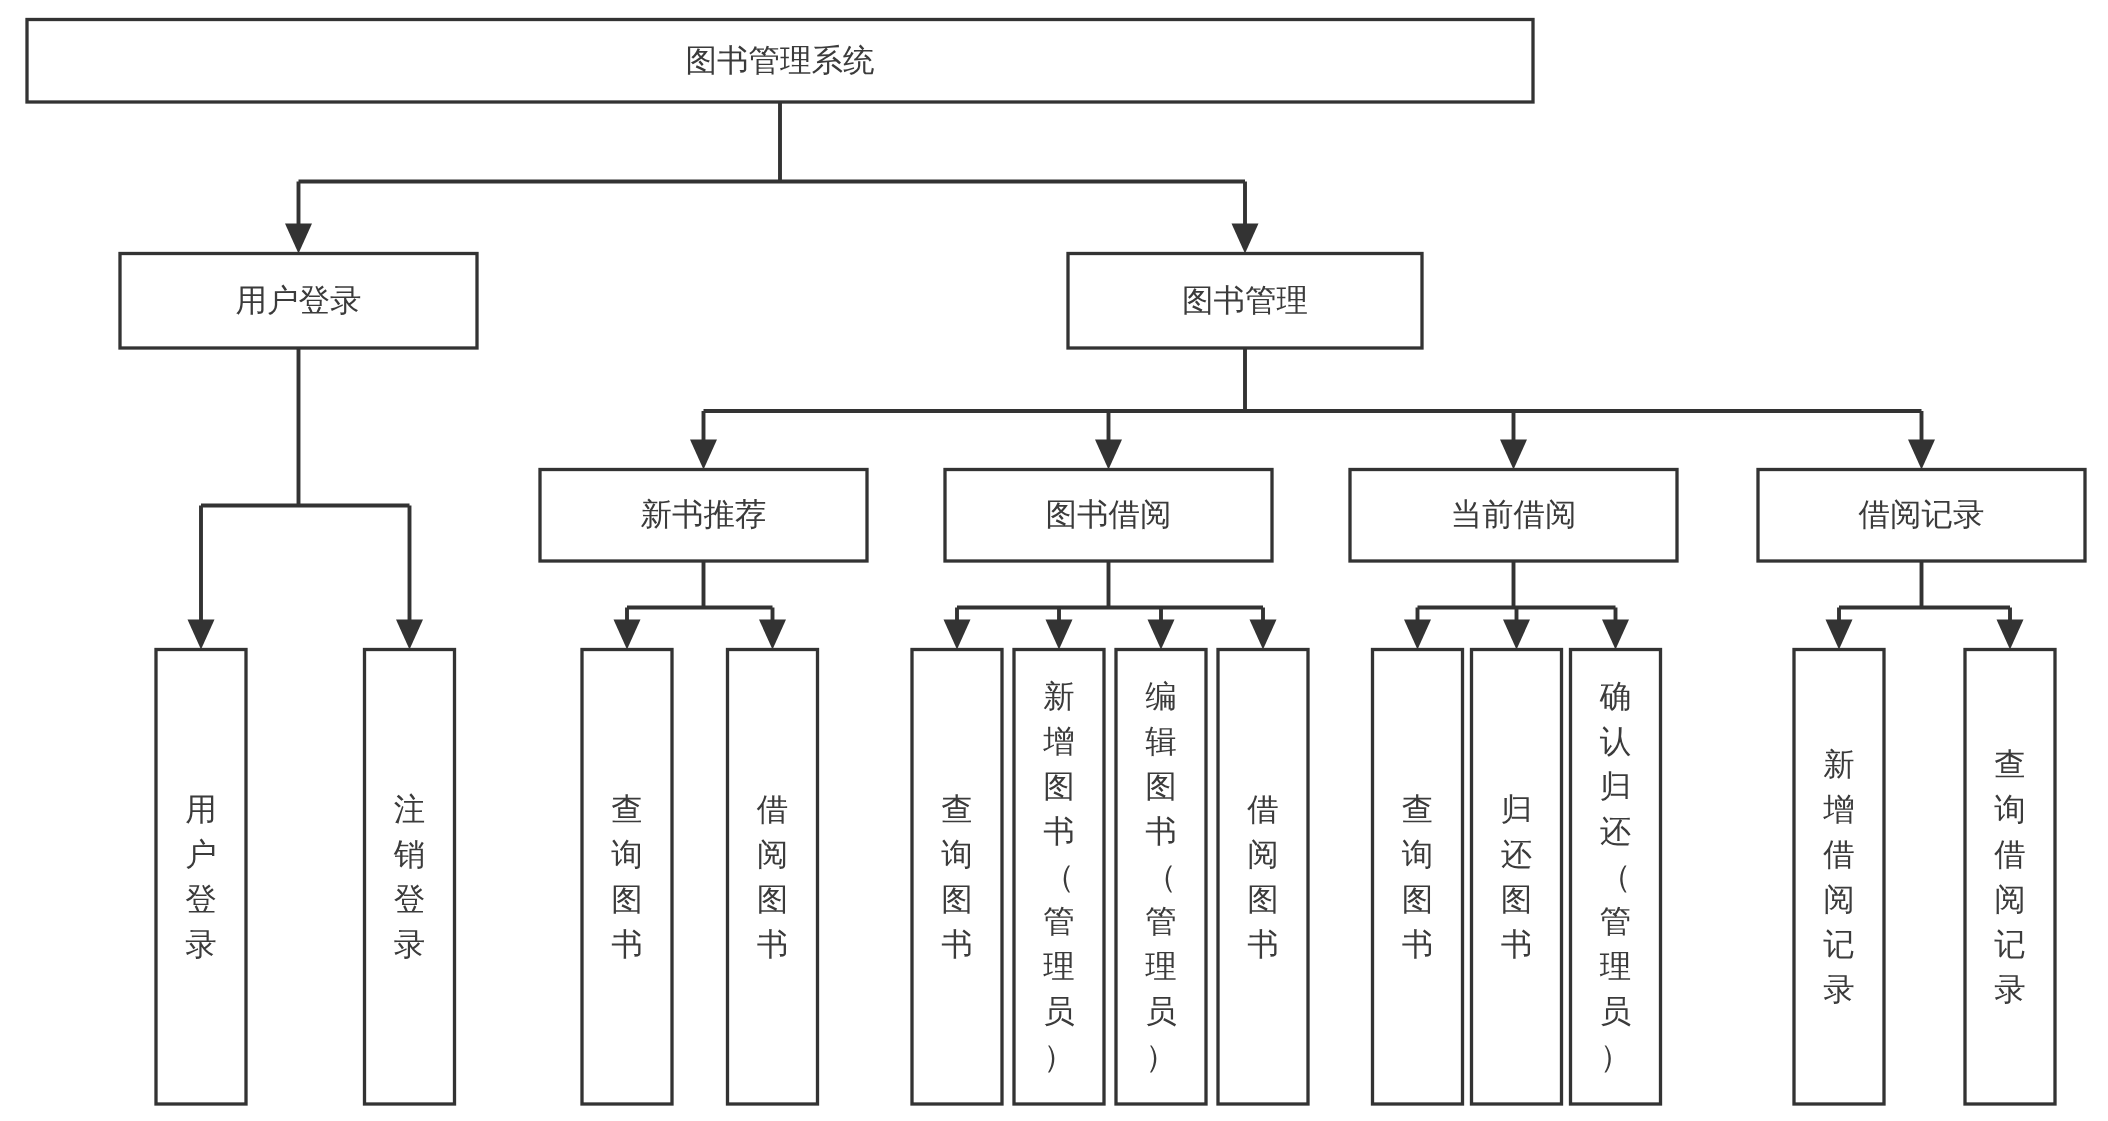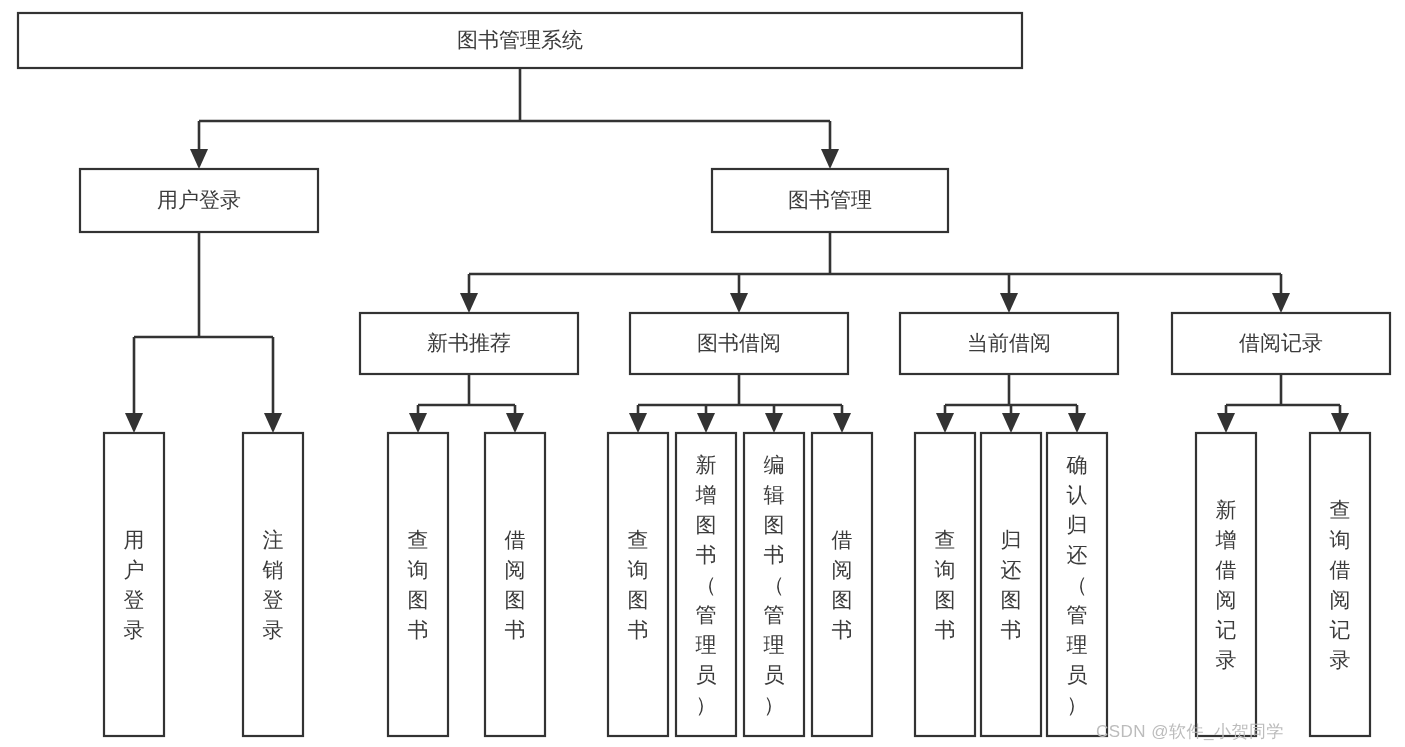--- a/index.html
+++ b/index.html
@@ -199,14 +199,13 @@
         <g>
           <rect class="node-box" x="1196" y="433" width="60" height="303"></rect>
           <text class="node-label-v"><tspan x="1226" y="516.5">新</tspan><tspan x="1226" y="546.5">增</tspan><tspan x="1226" y="576.5">借</tspan><tspan x="1226" y="606.5">阅</tspan><tspan x="1226" y="636.5">记</tspan><tspan x="1226" y="666.5">录</tspan></text>
         </g>
         <g>
           <rect class="node-box" x="1310" y="433" width="60" height="303"></rect>
           <text class="node-label-v"><tspan x="1340" y="516.5">查</tspan><tspan x="1340" y="546.5">询</tspan><tspan x="1340" y="576.5">借</tspan><tspan x="1340" y="606.5">阅</tspan><tspan x="1340" y="636.5">记</tspan><tspan x="1340" y="666.5">录</tspan></text>
         </g>
       </g>
   </svg>
-  <div class="watermark">CSDN @软件_小贺同学</div>
 </div>
 
 </body></html>

